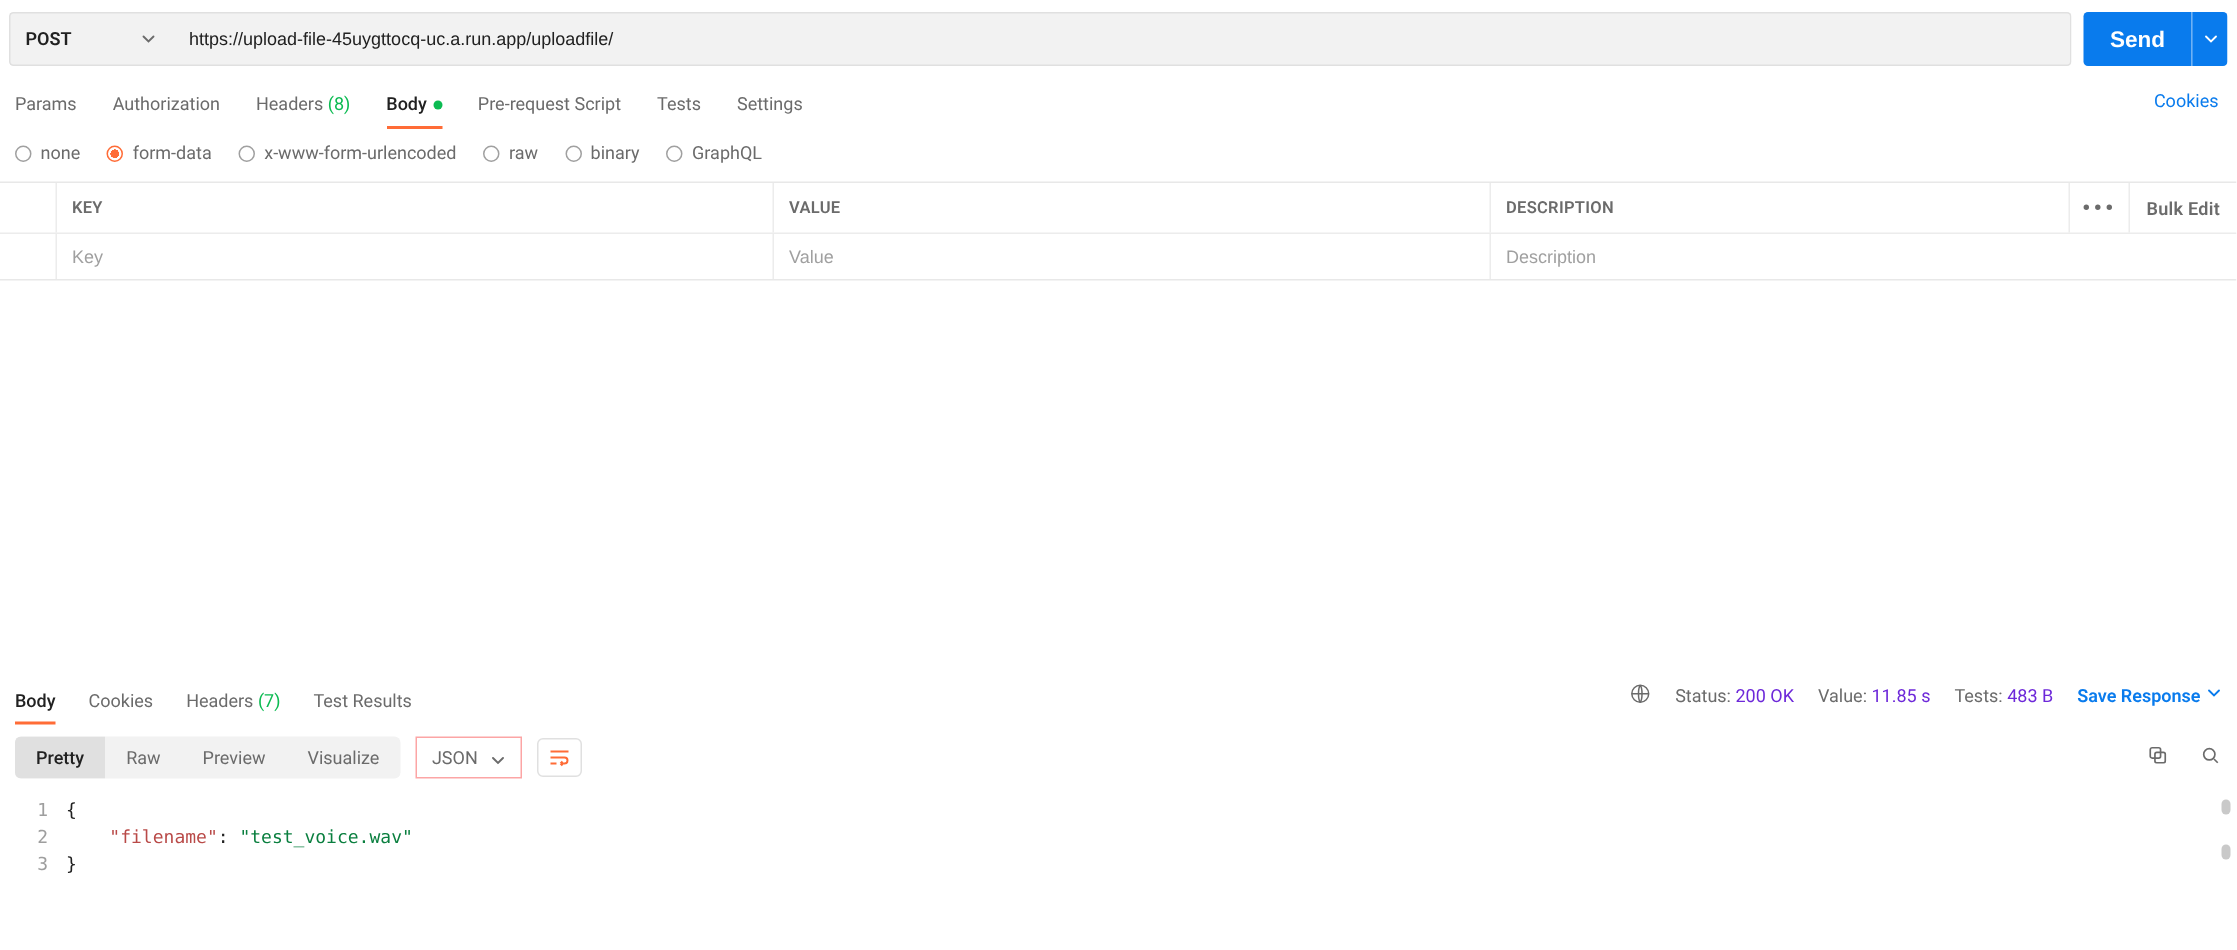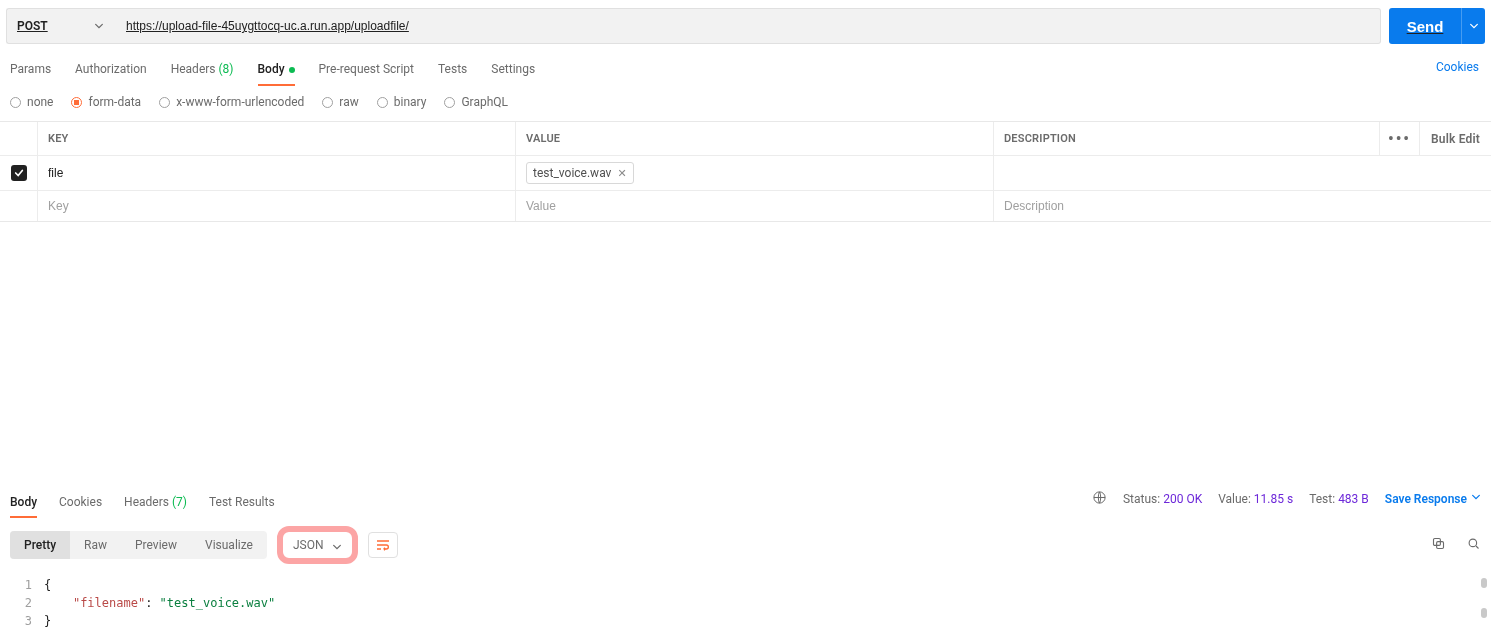--- a/index.html
+++ b/index.html
@@ -10,21 +10,20 @@
     background: #fff;
     width: 1491px;
   }
 
   
   .request-bar {
     display: flex;
     align-items: stretch;
     padding: 8px 6px 4px 6px;
     gap: 8px;
-    text-decoration: underline;
   }
   .method-select {
     display:flex;align-items:center;justify-content:space-between;
     width:108px;background:#f2f2f2;border:1px solid #e0e0e0;border-right:none;
     border-radius:3px 0 0 3px;padding:0 10px;font-weight:600;color:#212121;font-size:12px;
     cursor:pointer;
   }
   .url-input {
     flex:1;background:#f2f2f2;border:1px solid #e0e0e0;border-left:none;
     border-radius:0 3px 3px 0;padding:0 12px;font-size:12px;color:#212121;outline:none;
@@ -91,21 +90,21 @@
   .resp-tab.active::after{content:"";position:absolute;left:0;right:0;bottom:-1px;height:2px;background:#ff6c37}
   .resp-meta{display:flex;align-items:center;gap:16px;font-size:12px;color:#6b6b6b}
   .resp-meta .val-green{color:#6d28d9}
   .save-resp{color:#097bed;font-weight:600;cursor:pointer;display:flex;gap:4px}
 
   
   .resp-toolbar{display:flex;align-items:center;justify-content:space-between;padding:8px 10px;border-top:1px solid transparent}
   .view-tabs{display:flex;background:#f2f2f2;border-radius:4px;overflow:hidden}
   .view-tab{padding:7px 14px;font-size:12px;color:#6b6b6b;cursor:pointer}
   .view-tab.active{background:#e0e0e0;color:#212121;font-weight:500}
-  .lang-select{margin-left:10px;border:6px solid #fca5a5;border-radius:12px;padding:6px 10px;display:flex;align-items:flex-end;gap:8px;font-size:12px;color:#6b6b6b;cursor:pointer;background:#fff}
+  .lang-select{margin-left:10px;border:1px solid #fca5a5;border-radius:0;padding:6px 10px;display:flex;align-items:flex-end;gap:8px;font-size:12px;color:#6b6b6b;cursor:pointer;background:#fff}
   .wrap-btn{margin-left:10px;border:1px solid #e0e0e0;border-radius:4px;padding:4px 6px;cursor:pointer;background:#fff;display:flex;align-items:center;justify-content:center}
   .toolbar-left{display:flex;align-items:center}
   .toolbar-right{display:flex;align-items:center;gap:20px}
   .icon-btn{cursor:pointer;color:#6b6b6b}
 
   
   .code-area{font-family:Menlo,Consolas,monospace;font-size:12px;padding:4px 0 10px 0;position:relative}
   .code-line{display:flex;align-items:flex-start;line-height:18px}
   .gutter{width:44px;text-align:right;color:#9e9e9e;padding-right:12px;user-select:none}
   .code{white-space:pre}
@@ -190,41 +189,20 @@
     <div class="fd-check"></div>
     <div class="fd-key">KEY</div>
     <div class="fd-value">VALUE</div>
     <div class="fd-desc">DESCRIPTION</div>
     <div class="fd-actions">
         <span class="dots-icon">•••</span>
       </div>
     <div class="fd-bulk">Bulk Edit</div>
   </div>
 
-  <div class="fd-row">
-    <div class="fd-check">
-      <span class="chk">
-        <svg width="10" height="10" viewBox="0 0 12 12">
-            <path d="M2 6l3 3 5-6" stroke-width="2" fill="none" stroke-linecap="round"></path>
-          </svg>
-      </span>
-    </div>
-    <div class="fd-key">
-      <input class="fd-input" value="file" style="">
-    </div>
-    <div class="fd-value">
-      <span class="file-chip">
-        <span>test_voice.wav</span>
-        <span class="x">✕</span>
-      </span>
-    </div>
-    <div class="fd-desc" style="flex:1">
-      <input class="fd-input" value="" style="">
-    </div>
-  </div>
 
   <div class="fd-row">
     <div class="fd-check"></div>
     <div class="fd-key">
       <input class="fd-input" placeholder="Key" style="">
     </div>
     <div class="fd-value">
       <input class="fd-input" placeholder="Value" style="">
     </div>
     <div class="fd-desc" style="flex:1">
@@ -254,21 +232,21 @@
     </span>
     <span>
       <span>Status:</span>
       <span class="val-green">200 OK</span>
     </span>
     <span>
       <span>Value:</span>
       <span class="val-green">11.85 s</span>
     </span>
     <span>
-      <span>Test:</span>
+      <span>Tests:</span>
       <span class="val-green">483 B</span>
     </span>
     <span class="save-resp">
       <span>Save Response</span>
       <svg class="chevron" viewBox="0 0 12 12">
           <path d="M2 4l4 4 4-4" stroke="#097bed" stroke-width="1.5" fill="none" stroke-linecap="round"></path>
         </svg>
     </span>
   </div>
 </div>

